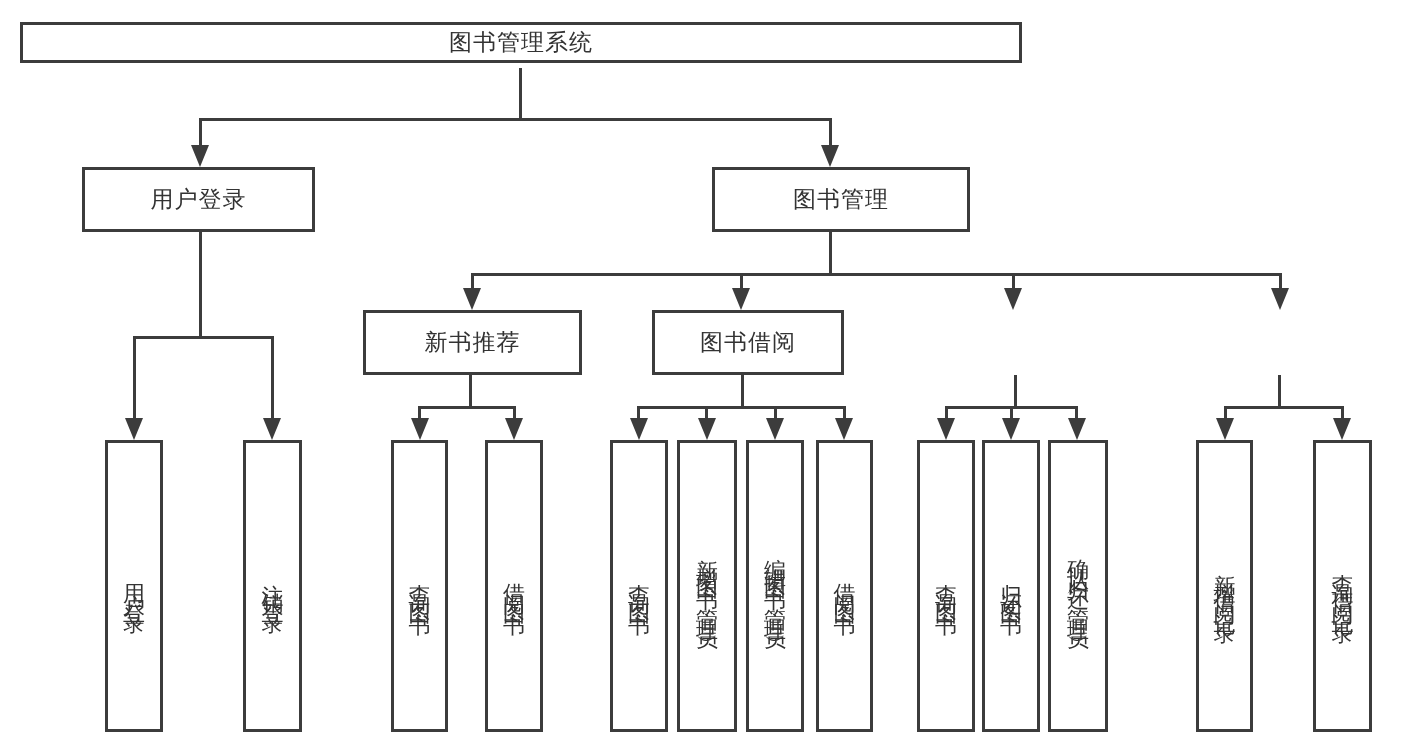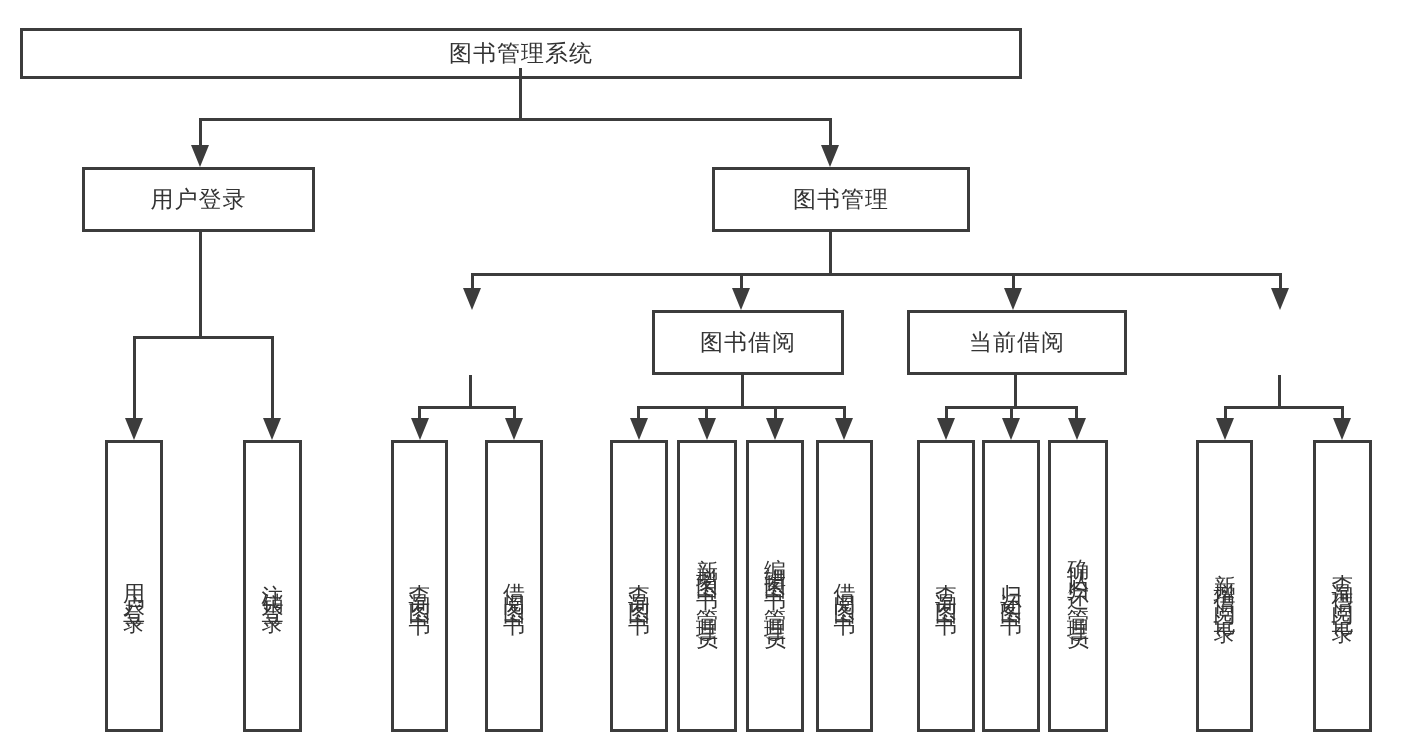--- a/index.html
+++ b/index.html
@@ -30,21 +30,21 @@
   .watermark {
     position:absolute; left:1153px; top:712px;
     font-size:22px; color:var(--watermark); letter-spacing:1px; white-space:nowrap;
   }
 </style>
 </head>
 <body>
 
 <div id="canvas">
 
-  <div class="bx" style="left:20px;top:28px;width:1002px;height:51px">
+  <div class="bx" style="left:20px;top:22px;width:1002px;height:41px">
     <span class="lbl">图书管理系统</span>
   </div>
 
   <div class="vl" style="left:519px;top:68px;height:50px"></div>
   <div class="hl" style="left:199px;top:118px;width:632px"></div>
   <div class="vl" style="left:199px;top:118px;height:30px"></div>
   <div class="ah" style="left:191px;top:145px"></div>
   <div class="vl" style="left:829px;top:118px;height:30px"></div>
   <div class="ah" style="left:821px;top:145px"></div>
 
@@ -66,25 +66,25 @@
   <div class="hl" style="left:471px;top:273px;width:810px"></div>
   <div class="vl" style="left:471px;top:273px;height:20px"></div>
   <div class="ah" style="left:463px;top:288px"></div>
   <div class="vl" style="left:740px;top:273px;height:20px"></div>
   <div class="ah" style="left:732px;top:288px"></div>
   <div class="vl" style="left:1012px;top:273px;height:20px"></div>
   <div class="ah" style="left:1004px;top:288px"></div>
   <div class="vl" style="left:1279px;top:273px;height:20px"></div>
   <div class="ah" style="left:1271px;top:288px"></div>
 
+  <div class="bx" style="left:363px;top:310px;width:219px;height:65px">
+    <span class="lbl">新书推荐</span>
+  </div>
   <div class="bx" style="left:652px;top:310px;width:192px;height:65px">
     <span class="lbl">图书借阅</span>
-  </div>
-  <div class="bx" style="left:907px;top:310px;width:220px;height:65px">
-    <span class="lbl">当前借阅</span>
   </div>
 
   <div class="vl" style="left:469px;top:375px;height:31px"></div>
   <div class="hl" style="left:418px;top:406px;width:97px"></div>
   <div class="vl" style="left:418px;top:406px;height:15px"></div>
   <div class="ah" style="left:411px;top:418px"></div>
   <div class="vl" style="left:513px;top:406px;height:15px"></div>
   <div class="ah" style="left:505px;top:418px"></div>
 
   <div class="vl" style="left:741px;top:375px;height:31px"></div>

